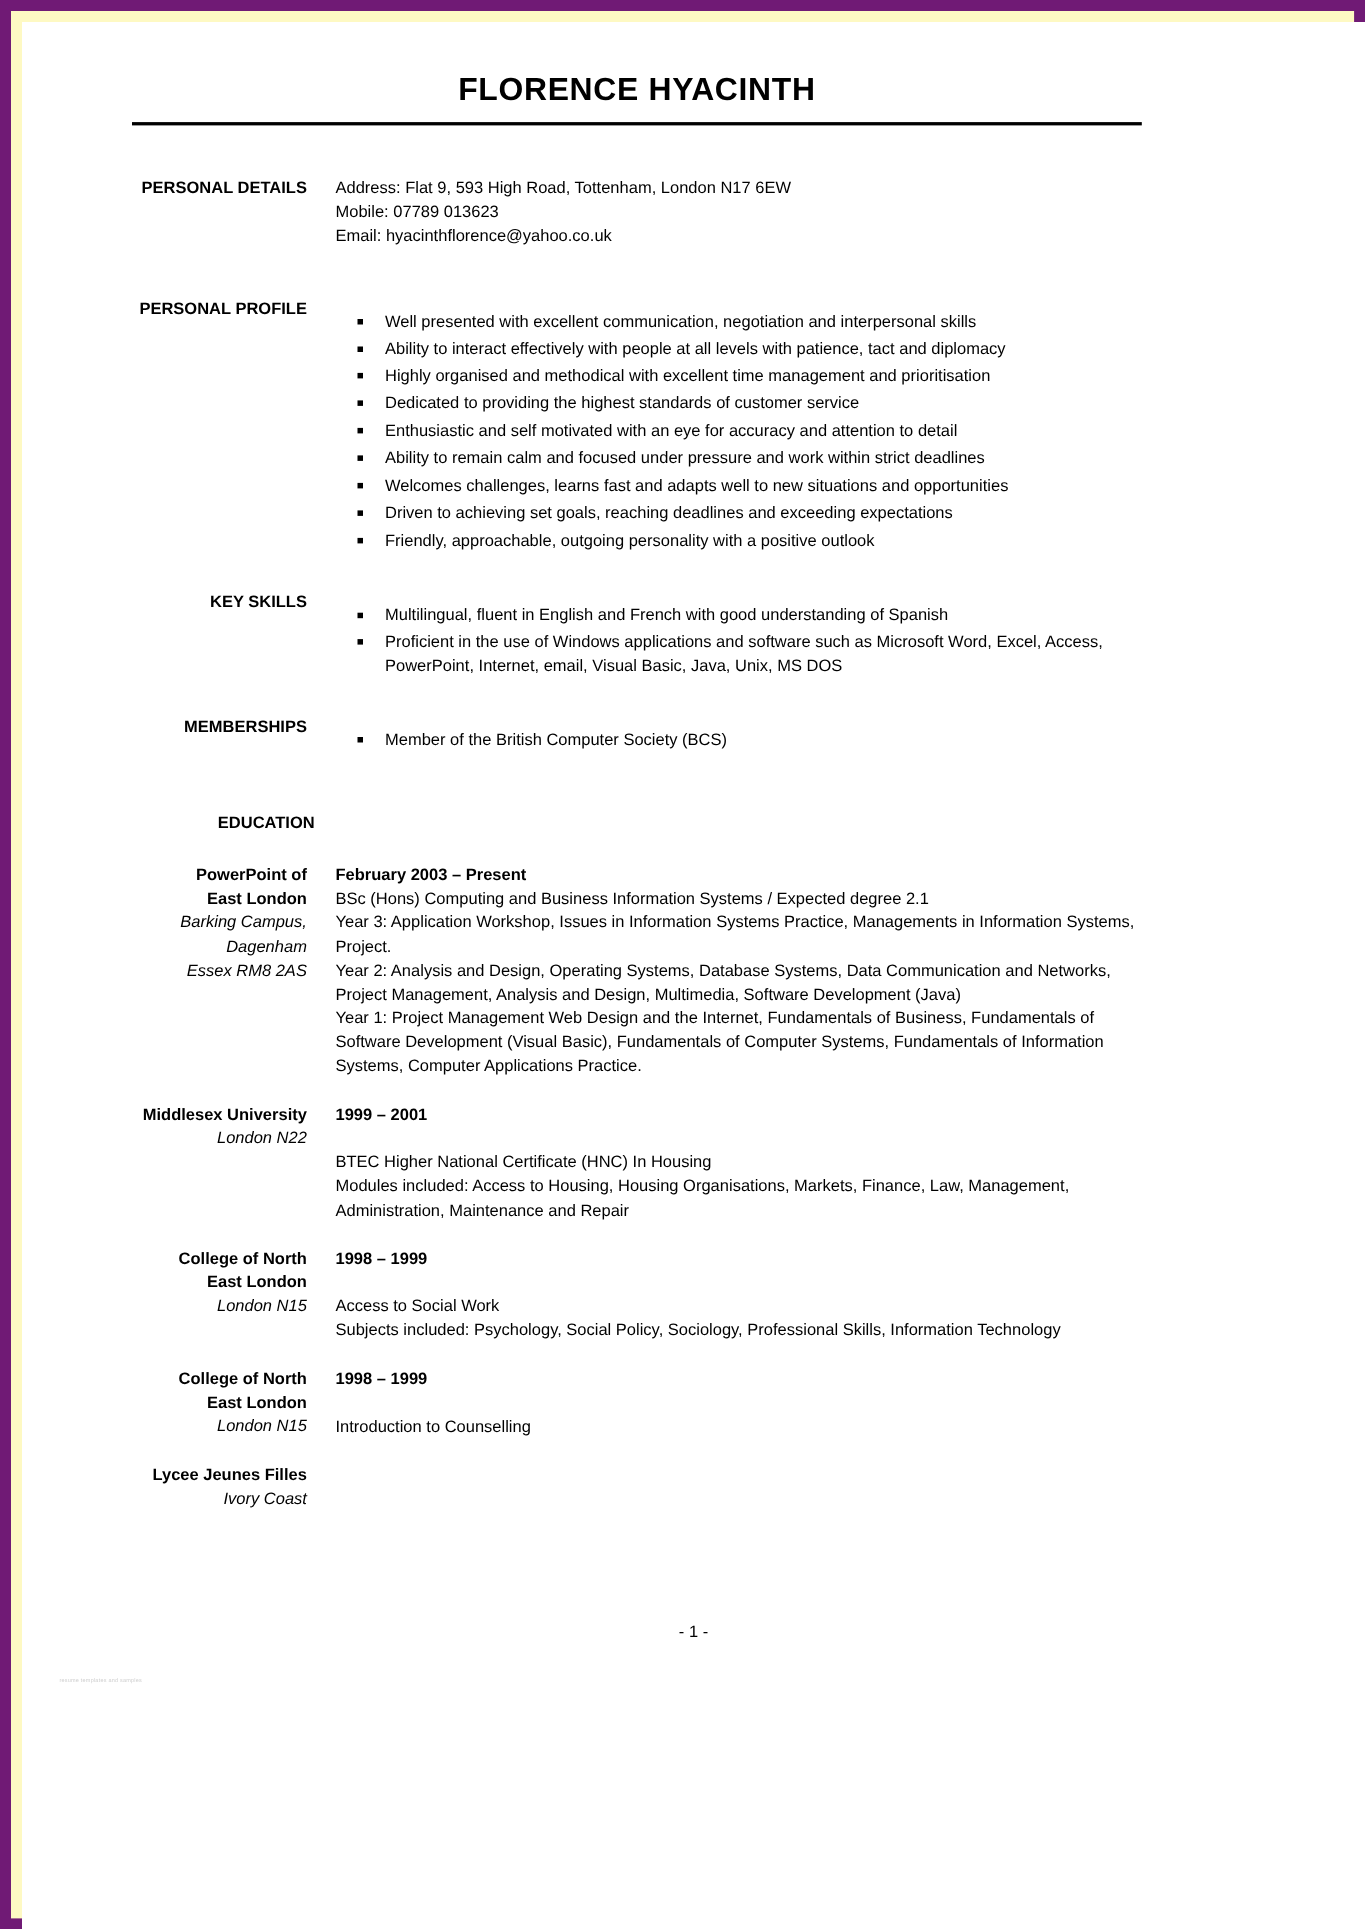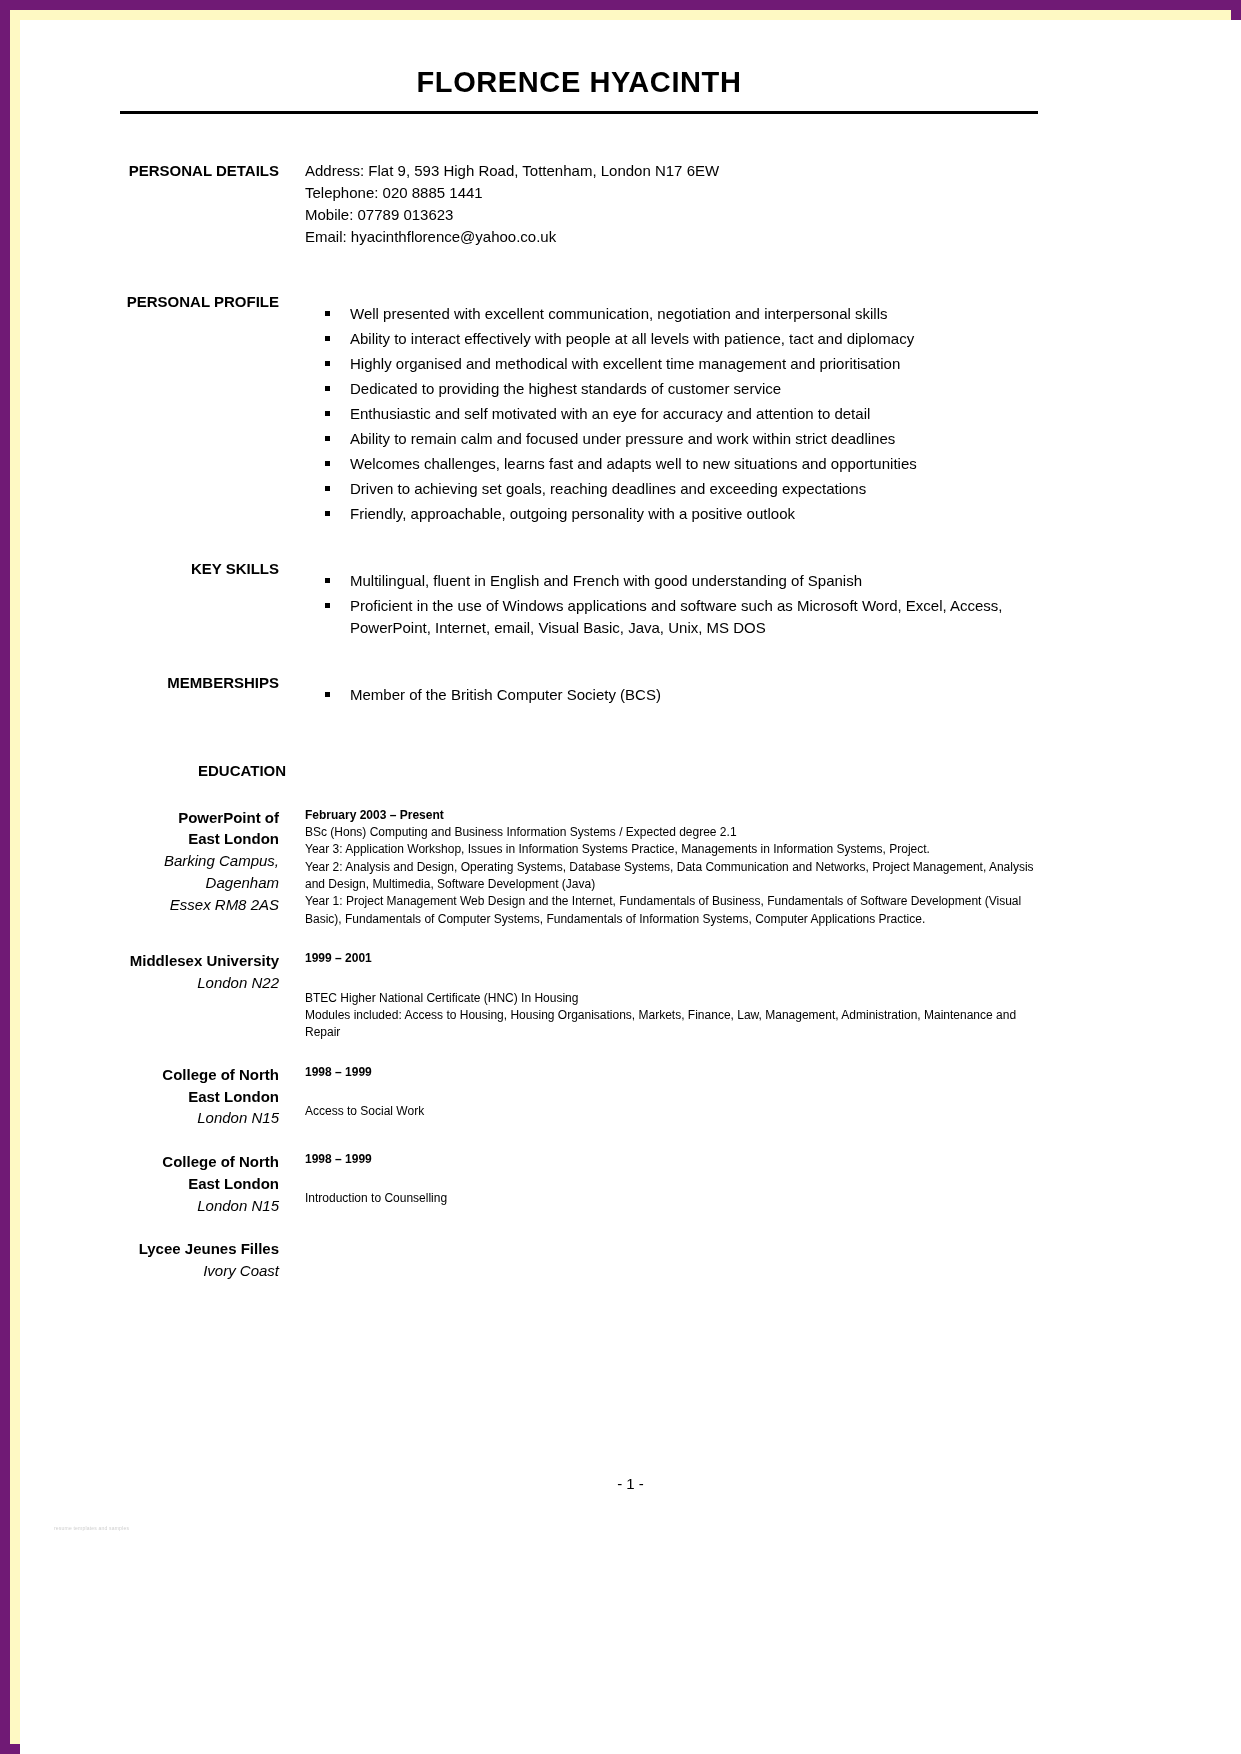--- a/index.html
+++ b/index.html
@@ -127,21 +127,21 @@
     text-align: right;
     padding-right: 26px;
     box-sizing: border-box;
     font-size: 15px;
     line-height: 1.45;
   }
   .edu-org .bold { font-weight: bold; display: block; }
   .edu-org .ital { font-style: italic; display: block; }
   .edu-detail {
     flex: 1 1 auto;
-    font-size: 12px;
+    font-size: 15px;
     line-height: 1.45;
   }
   .edu-detail .period { font-weight: bold; display: block; }
   .edu-detail .line { display: block; }
   .edu-detail .spacer { display: block; height: 22px; }
 
   
   .page-number {
     position: absolute;
     left: 0;
@@ -167,21 +167,20 @@
   <div id="sheet">
     <div id="doc">
 
       <h1 class="cv-name">FLORENCE HYACINTH</h1>
       <div class="name-rule"></div>
 
       <div class="row">
         <div class="label-col">PERSONAL DETAILS</div>
         <div class="body-col">
           <div class="plain-line">Address: Flat 9, 593 High Road, Tottenham, London N17 6EW</div>
-          <div class="plain-line">Telephone: 020 8885 1441</div>
           <div class="plain-line">Mobile: 07789 013623</div>
           <div class="plain-line">Email: hyacinthflorence@yahoo.co.uk</div>
         </div>
       </div>
 
       <div class="gap-xl"></div>
 
       <div class="row">
         <div class="label-col">PERSONAL PROFILE</div>
         <div class="body-col">
@@ -257,20 +256,21 @@
           <div class="edu-row">
             <div class="edu-org">
               <span class="bold">College of North</span>
               <span class="bold">East London</span>
               <span class="ital">London N15</span>
             </div>
             <div class="edu-detail">
               <span class="period">1998 – 1999</span>
               <span class="spacer"></span>
               <span class="line">Access to Social Work</span>
+              <span class="line">Subjects included: Psychology, Social Policy, Sociology, Professional Skills, Information Technology</span>
             </div>
           </div>
           <div class="edu-row">
             <div class="edu-org">
               <span class="bold">College of North</span>
               <span class="bold">East London</span>
               <span class="ital">London N15</span>
             </div>
             <div class="edu-detail">
               <span class="period">1998 – 1999</span>

